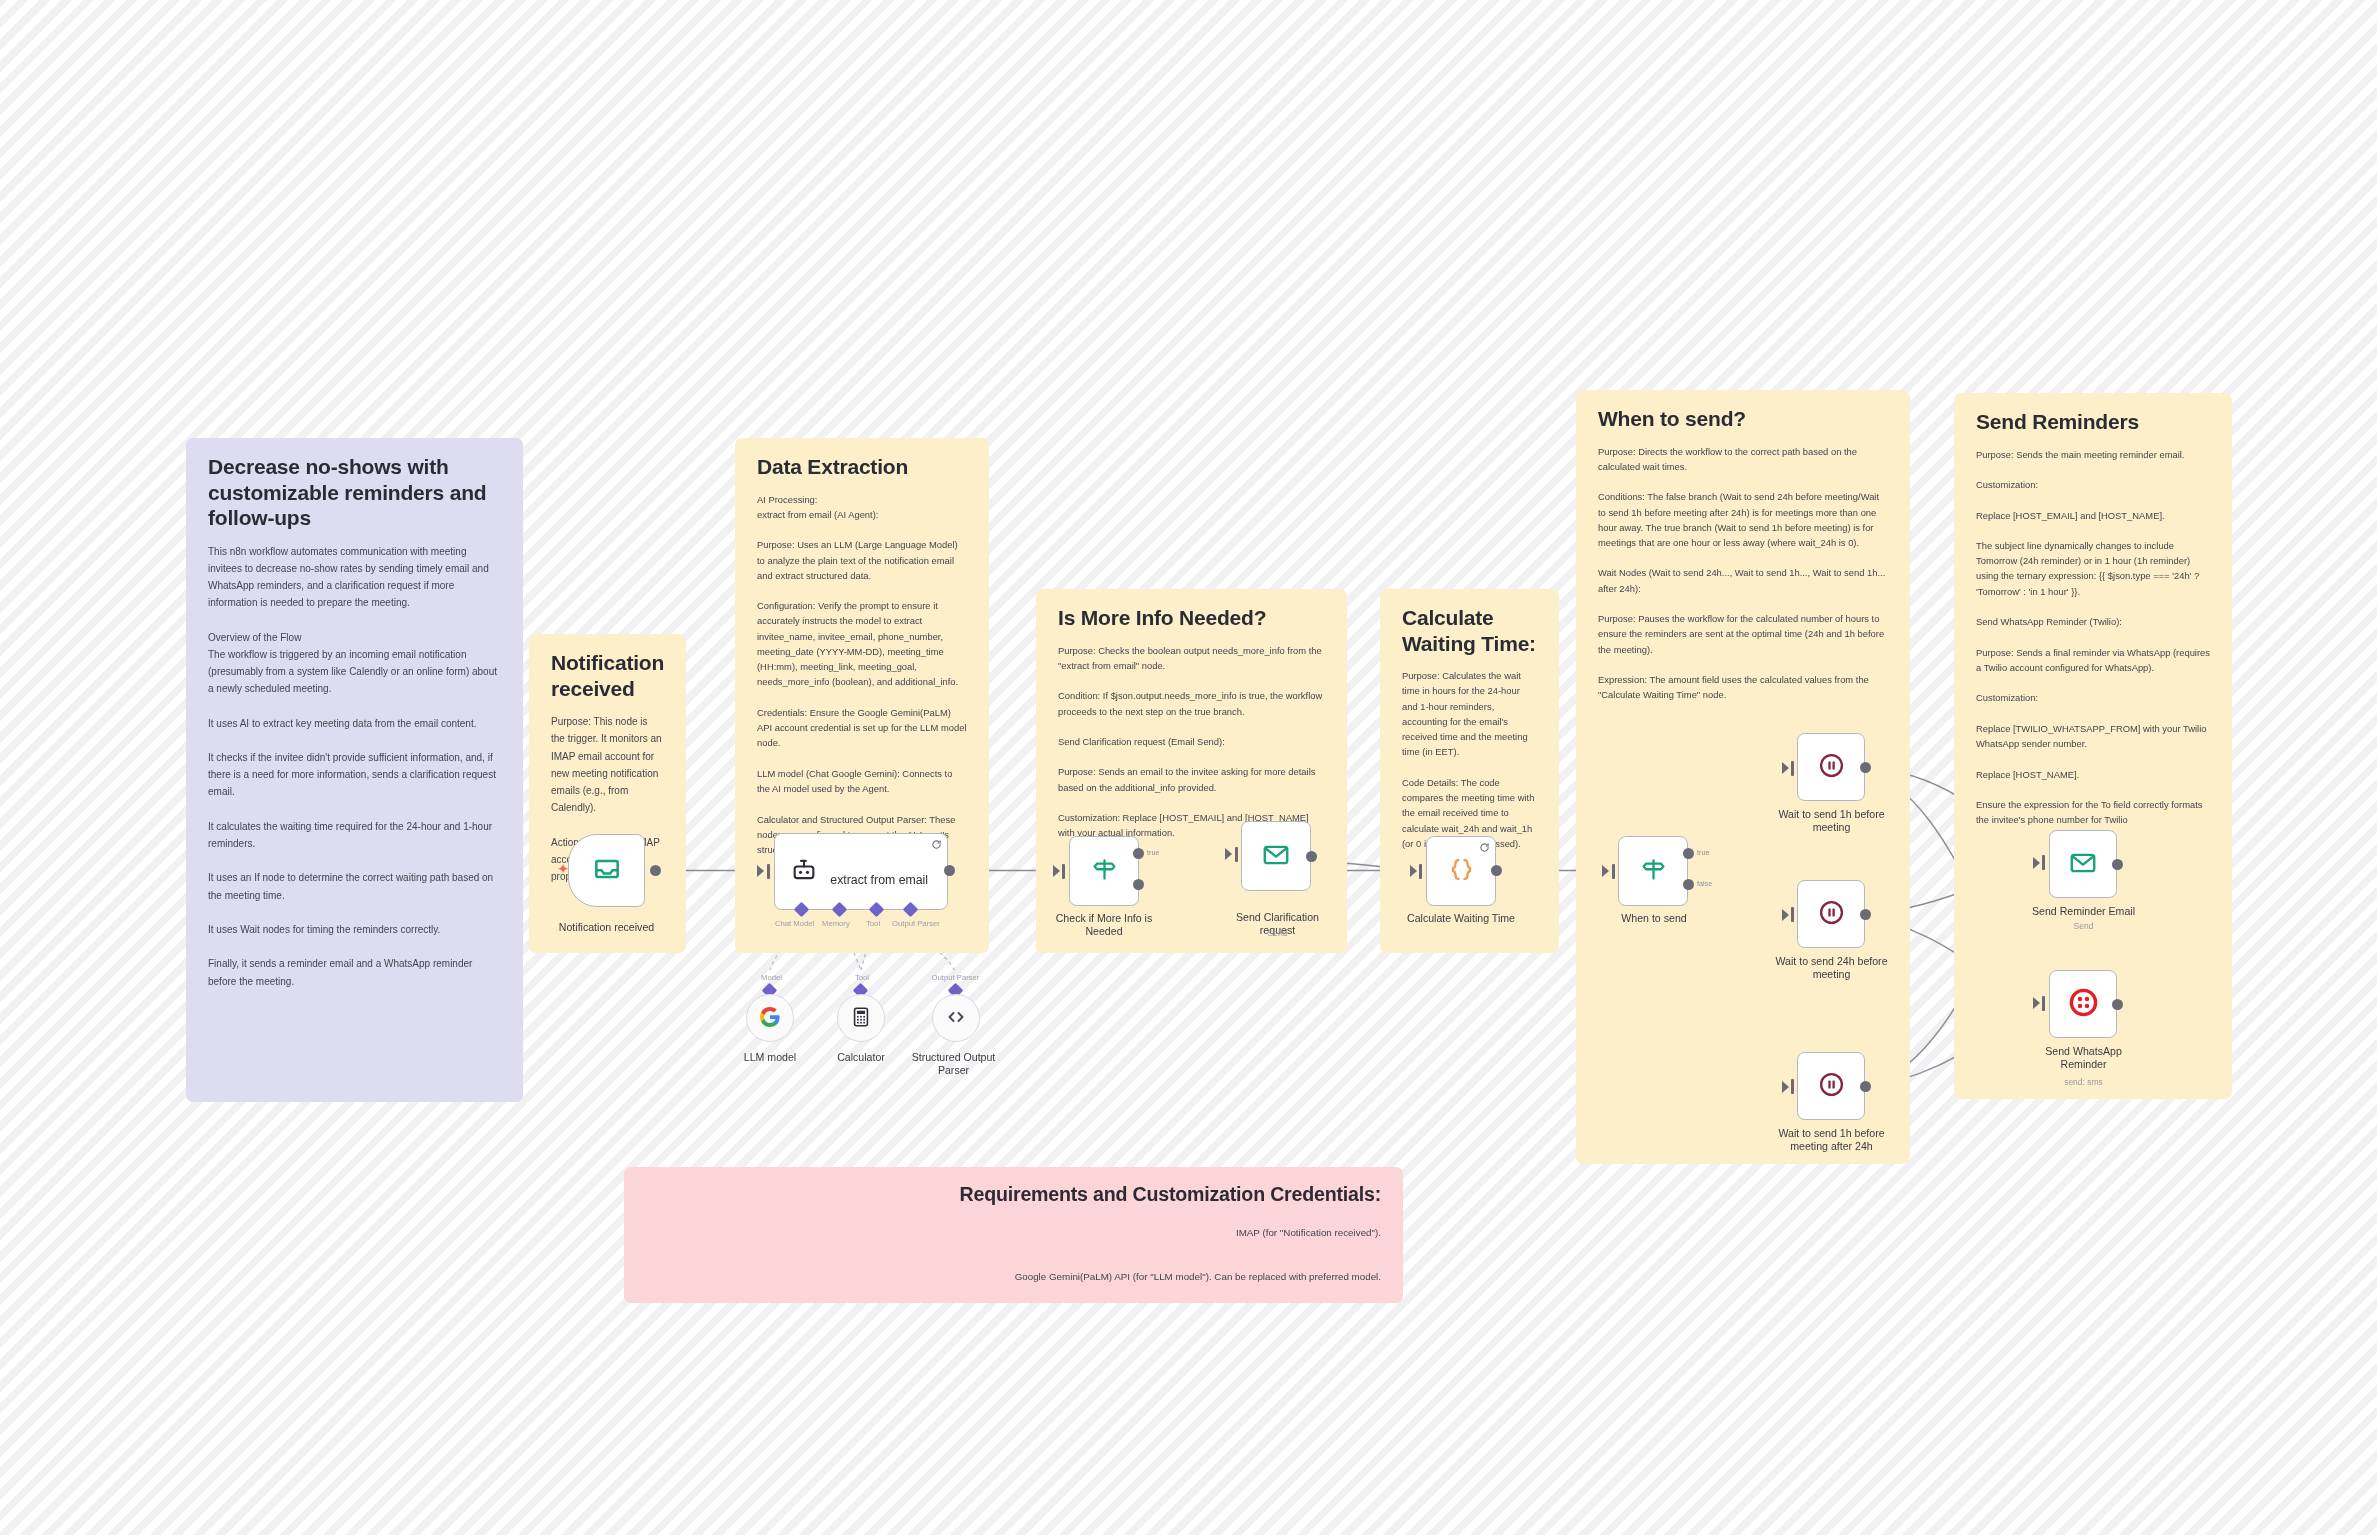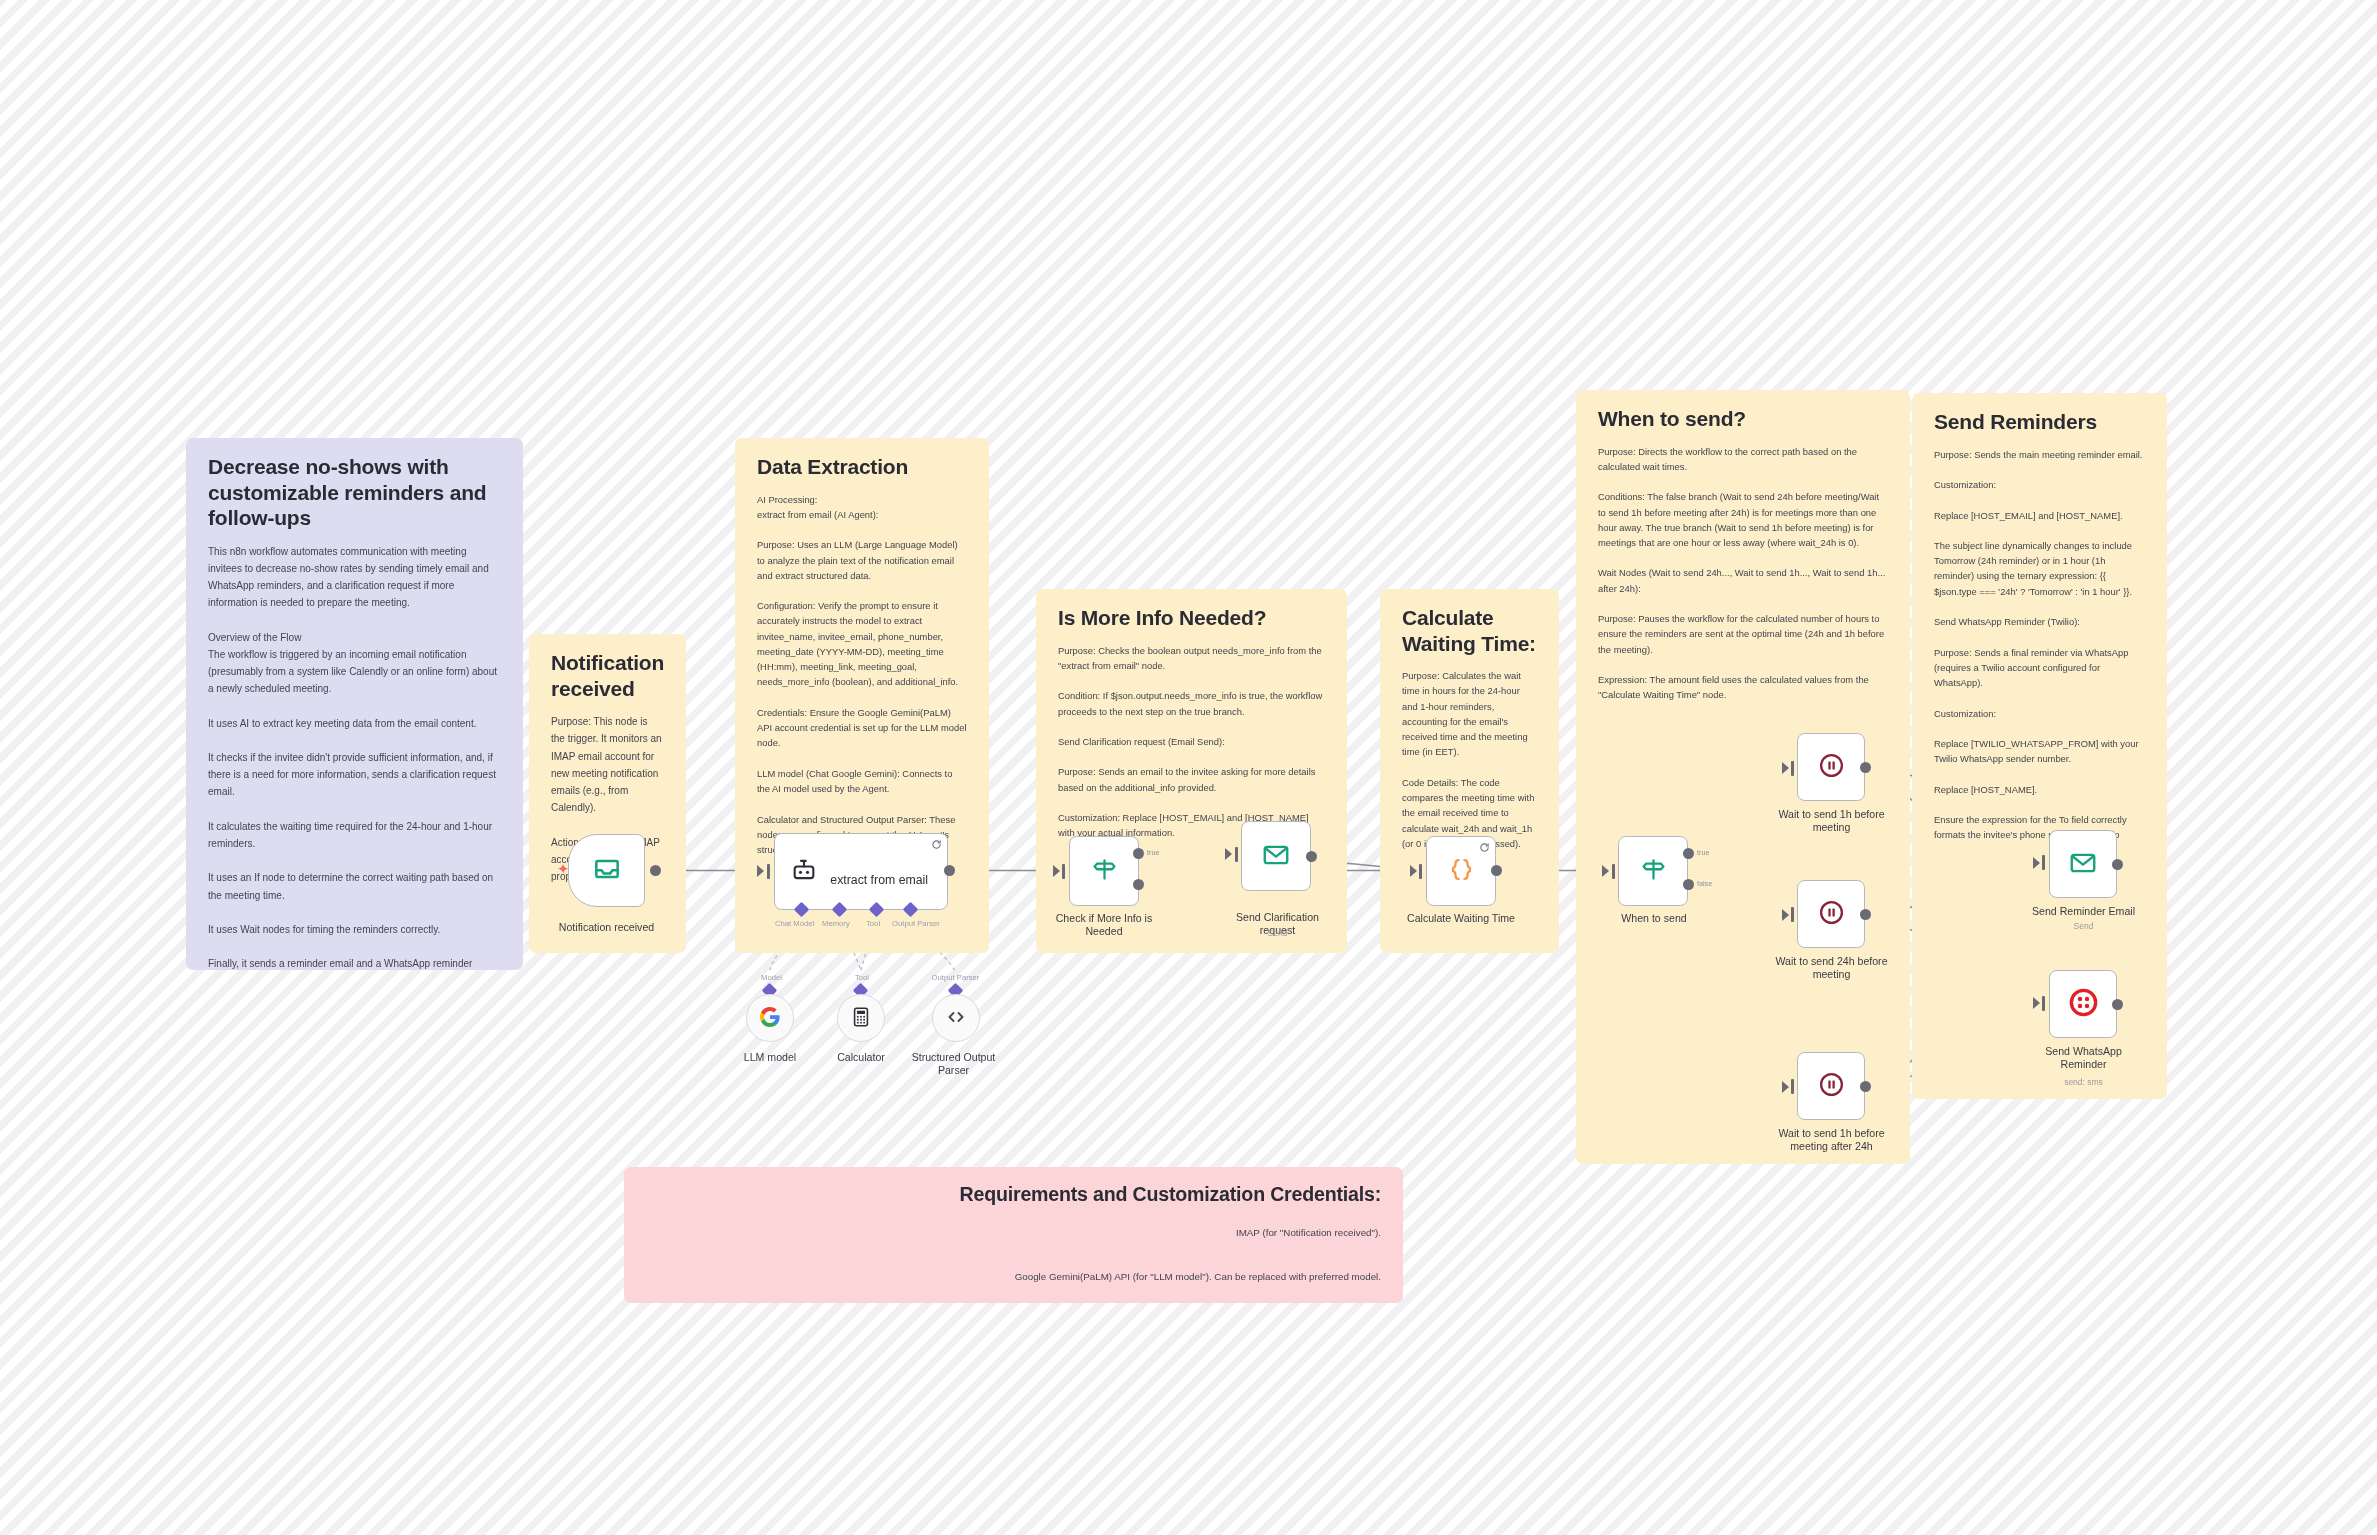--- a/index.html
+++ b/index.html
@@ -177,21 +177,21 @@
     </g>
     <g fill="none" stroke="#b9b9c4" stroke-width="1.5" stroke-dasharray="4 4">
 
       <path d="M 942 1075 C 930 1110 910 1120 905 1140"></path>
       <path d="M 986 1075 L 1012 1140"></path>
       <path d="M 1030 1075 L 1012 1140"></path>
       <path d="M 1070 1075 C 1090 1110 1110 1120 1122 1140"></path>
     </g>
   </svg>
 
-  <div class="sticky purple" style="left:186px; top:438px; width:337px; height:532px;">
+  <div class="sticky purple" style="left:186px; top:438px; width:337px; height:664px;">
     <h2>Decrease no-shows with customizable reminders and follow-ups</h2>
     <div class="body">This n8n workflow automates communication with meeting invitees to decrease no-show rates by sending timely email and WhatsApp reminders, and a clarification request if more information is needed to prepare the meeting.
 
 Overview of the Flow
 The workflow is triggered by an incoming email notification (presumably from a system like Calendly or an online form) about a newly scheduled meeting.
 
 It uses AI to extract key meeting data from the email content.
 
 It checks if the invitee didn't provide sufficient information, and, if there is a need for more information, sends a clarification request email.
 
@@ -253,21 +253,21 @@
 
 Conditions: The false branch (Wait to send 24h before meeting/Wait to send 1h before meeting after 24h) is for meetings more than one hour away. The true branch (Wait to send 1h before meeting) is for meetings that are one hour or less away (where wait_24h is 0).
 
 Wait Nodes (Wait to send 24h..., Wait to send 1h..., Wait to send 1h... after 24h):
 
 Purpose: Pauses the workflow for the calculated number of hours to ensure the reminders are sent at the optimal time (24h and 1h before the meeting).
 
 Expression: The amount field uses the calculated values from the "Calculate Waiting Time" node.</div>
   </div>
 
-  <div class="sticky yellow dense" style="left:1912px; top:393px; width:255px; height:706px;">
+  <div class="sticky yellow dense" style="left:1954px; top:393px; width:278px; height:706px;">
     <h2>Send Reminders</h2>
     <div class="body">Purpose: Sends the main meeting reminder email.
 
 Customization:
 
 Replace [HOST_EMAIL] and [HOST_NAME].
 
 The subject line dynamically changes to include Tomorrow (24h reminder) or in 1 hour (1h reminder) using the ternary expression: {{ $json.type === '24h' ? 'Tomorrow' : 'in 1 hour' }}.
 
 Send WhatsApp Reminder (Twilio):

